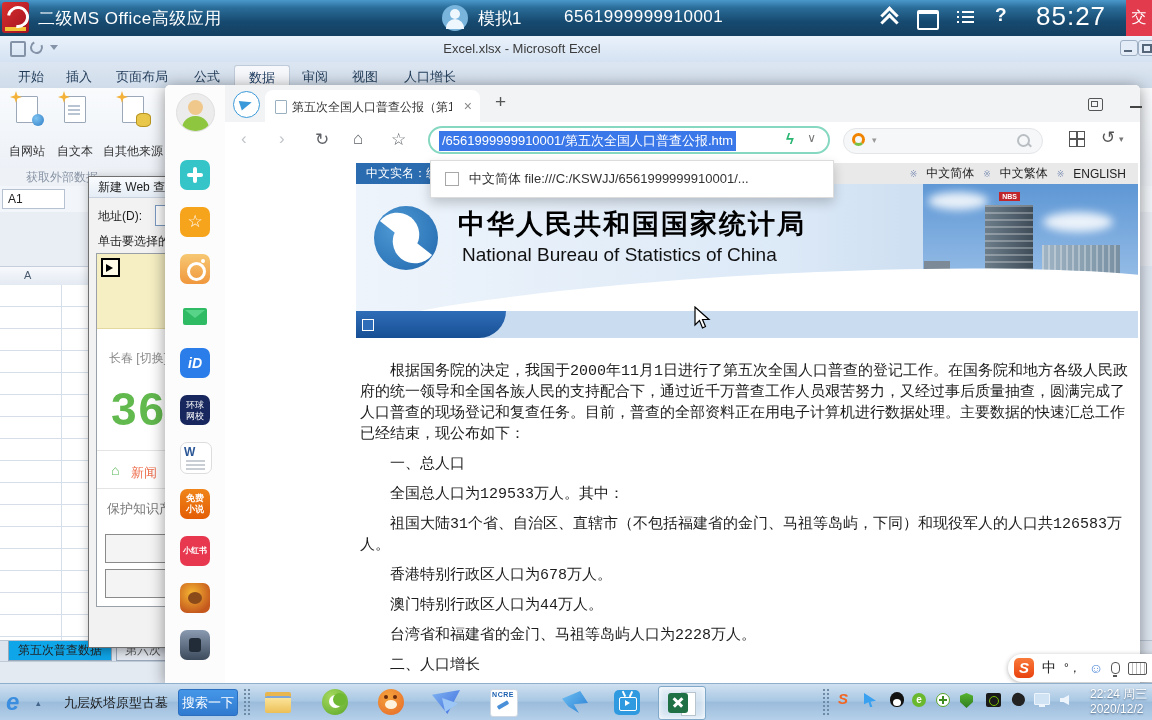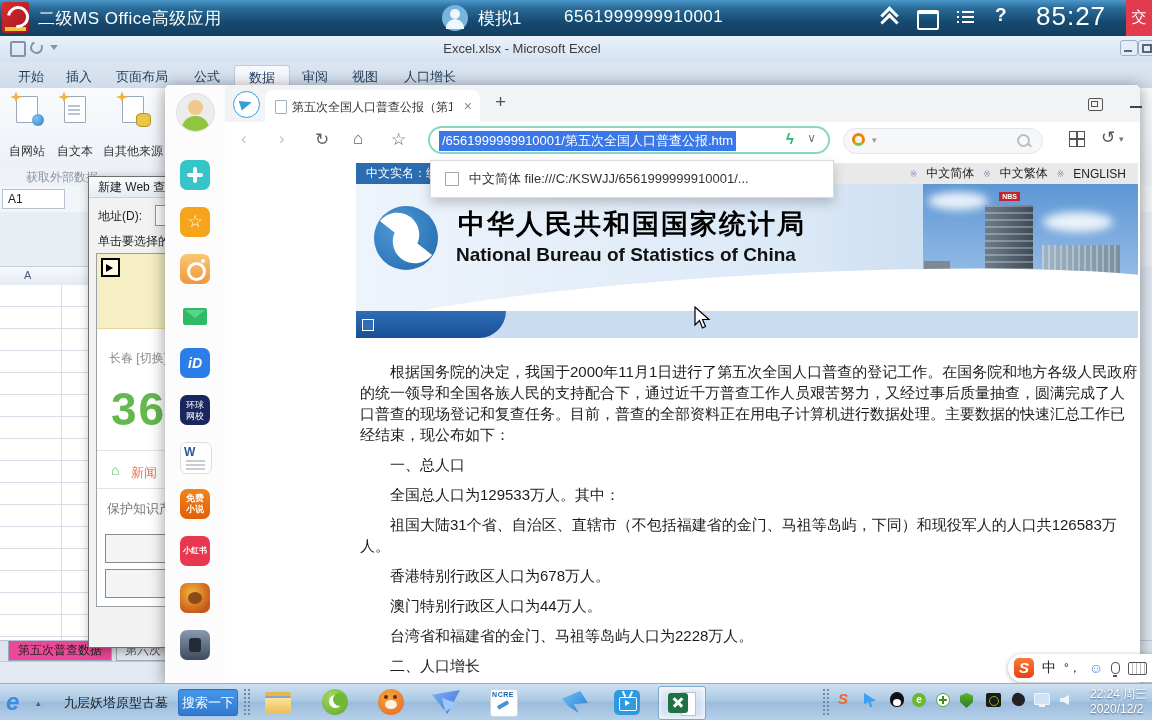--- a/index.html
+++ b/index.html
@@ -61,21 +61,21 @@
   #group-strip{left:0;top:132px;width:1152px;height:18px;background:#eef2f7;}
   #group-label{left:26px;top:1px;font-size:12px;color:#8a95a5;}
   #formula-row{left:0;top:150px;width:1152px;height:26px;background:#f2f5f9;border-bottom:1px solid #c5cedb;}
   #name-box{left:2px;top:3px;width:56px;height:18px;background:#fff;border:1px solid #b6c2d2;font-size:12px;color:#222;padding-left:5px;line-height:18px;}
   #sheet-gap{left:0;top:176px;width:1152px;height:54px;background:#e9edf4;}
   #col-head{left:0;top:230px;width:170px;height:19px;background:linear-gradient(180deg,#f7f9fc,#e3e9f2);border-top:1px solid #c5cedb;border-bottom:1px solid #b9c4d3;}
   .col-l{top:2px;font-size:11px;color:#4a5a6e;}
   #grid{left:0;top:249px;width:170px;height:355px;background:repeating-linear-gradient(180deg,#fff 0 21px,#d6dee9 21px 22px);}
   .vline{top:249px;width:1px;height:355px;background:#d6dee9;}
   #sheettabs{left:0;top:604px;width:1152px;height:21px;background:#dde4ee;border-top:1px solid #b9c4d3;}
-  #sheet1{left:8px;top:0;height:19px;background:#ec4899;border:1px solid #9aa8bc;border-top:none;padding:0 9px;font-size:12px;color:#222;line-height:19px;}
+  #sheet1{left:8px;top:0;height:19px;background:#0ea5e9;border:1px solid #9aa8bc;border-top:none;padding:0 9px;font-size:12px;color:#222;line-height:19px;}
   #sheet2{left:116px;top:0;height:19px;background:#e4e9f1;border:1px solid #9aa8bc;border-top:none;padding:0 8px;font-size:12px;color:#555;line-height:19px;}
   #status-strip{left:0;top:625px;width:1152px;height:22px;background:#e4eaf2;border-top:1px solid #c0cbd8;}
 
   
   #dialog{left:88px;top:176px;width:392px;height:470px;z-index:20;background:#f2f2f2;border:1px solid #707070;box-shadow:2px 3px 10px rgba(0,0,0,.35);}
   #dlg-title{left:0;top:0;width:100%;height:21px;background:linear-gradient(180deg,#fafcfe,#e4ecf5);border-bottom:1px solid #c8d2de;font-size:12px;color:#1c1c1c;line-height:21px;padding-left:9px;box-sizing:border-box;}
   #dlg-addr-lbl{left:9px;top:31px;font-size:12px;color:#1c1c1c;}
   #dlg-addr-input{left:66px;top:28px;width:300px;height:19px;background:#fff;border:1px solid #7a9ac0;}
   #dlg-hint{left:9px;top:56px;font-size:12px;color:#1c1c1c;width:370px;white-space:nowrap;overflow:hidden;}
   #dlg-body{left:7px;top:76px;width:378px;height:352px;background:#fff;border:1px solid #9aa0a8;overflow:hidden;}
@@ -164,25 +164,25 @@
   #bn-tower i{position:absolute;inset:0;background:repeating-linear-gradient(180deg,rgba(255,255,255,.28) 0 2px,transparent 2px 7px);}
   #bn-nbs{position:absolute;right:118px;top:8px;background:#c0272d;color:#fff;font-size:7px;font-weight:bold;padding:1px 3px;}
   #bn-b2{position:absolute;right:18px;bottom:4px;width:78px;height:62px;background:linear-gradient(90deg,#9fb4c4,#7890a2);}
   #bn-b2 i{position:absolute;inset:0;background:repeating-linear-gradient(90deg,rgba(255,255,255,.3) 0 2px,transparent 2px 6px);}
   #bn-b3{position:absolute;right:188px;bottom:4px;width:26px;height:46px;background:#7b8a96;}
   #bn-swoosh{position:absolute;left:-30px;bottom:-58px;width:115%;height:95px;background:#fff;border-radius:50%;transform:rotate(-3deg);}
   #nbs-logo{position:absolute;left:18px;top:22px;width:64px;height:64px;border-radius:50%;background:radial-gradient(circle at 35% 35%,#4f9ad6,#1f66ab);overflow:hidden;}
   #nbs-logo .s1{position:absolute;left:8px;top:9px;width:44px;height:22px;background:#fff;border-radius:44px 44px 0 0;transform:rotate(38deg);}
   #nbs-logo .s2{position:absolute;left:12px;bottom:9px;width:44px;height:22px;background:#fff;border-radius:0 0 44px 44px;transform:rotate(38deg);}
   #org-cn{position:absolute;left:102px;top:22px;font-size:27px;font-weight:bold;color:#000;letter-spacing:2px;font-family:"Liberation Serif","DejaVu Serif",serif;white-space:nowrap;}
-  #org-en{position:absolute;left:100px;top:60px;font-size:19px;font-weight:bold;color:#111;white-space:nowrap;}
+  #org-en{position:absolute;left:106px;top:60px;font-size:19px;font-weight:normal;color:#111;white-space:nowrap;}
   #pg-swoosh{position:absolute;left:0;top:151px;width:100%;height:27px;background:#cadcf0;}
   #pg-swoosh .dark{position:absolute;left:0;top:0;width:150px;height:100%;background:linear-gradient(180deg,#2f6db8,#174f94);border-radius:0 0 42px 0;}
   #pg-swoosh .chip{position:absolute;left:6px;top:8px;width:10px;height:10px;background:#2f6db8;border:1.5px solid #fff;}
-  #pg-text{position:absolute;left:4px;top:192px;width:778px;font-family:Liberation Sans, sans-serif;font-size:15px;line-height:21px;color:#1c1c1c;}
+  #pg-text{position:absolute;left:4px;top:192px;width:778px;font-family:Liberation Mono, monospace;font-size:15px;line-height:21px;color:#1c1c1c;}
   #pg-text p{margin:9px 0;text-indent:2em;}
   .cursor-svg{z-index:100;}
 
   
   #sogou{left:1008px;top:654px;width:150px;height:28px;z-index:40;background:#fff;border-radius:14px 0 0 14px;box-shadow:0 1px 5px rgba(0,0,0,.3);display:flex;align-items:center;gap:8px;padding-left:6px;box-sizing:border-box;}
   #sg-s{width:20px;height:20px;border-radius:5px;background:linear-gradient(180deg,#f97a3a,#e9420e);color:#fff;font-weight:bold;font-style:italic;font-size:15px;text-align:center;line-height:20px;}
   #sg-zh{font-size:14px;color:#222;}
   #sg-punct{font-size:12px;color:#222;}
   #sg-smile{font-size:14px;color:#3a7bd5;}
   #sg-mic{width:7px;height:10px;border:1.6px solid #555;border-radius:4px;position:relative;}

